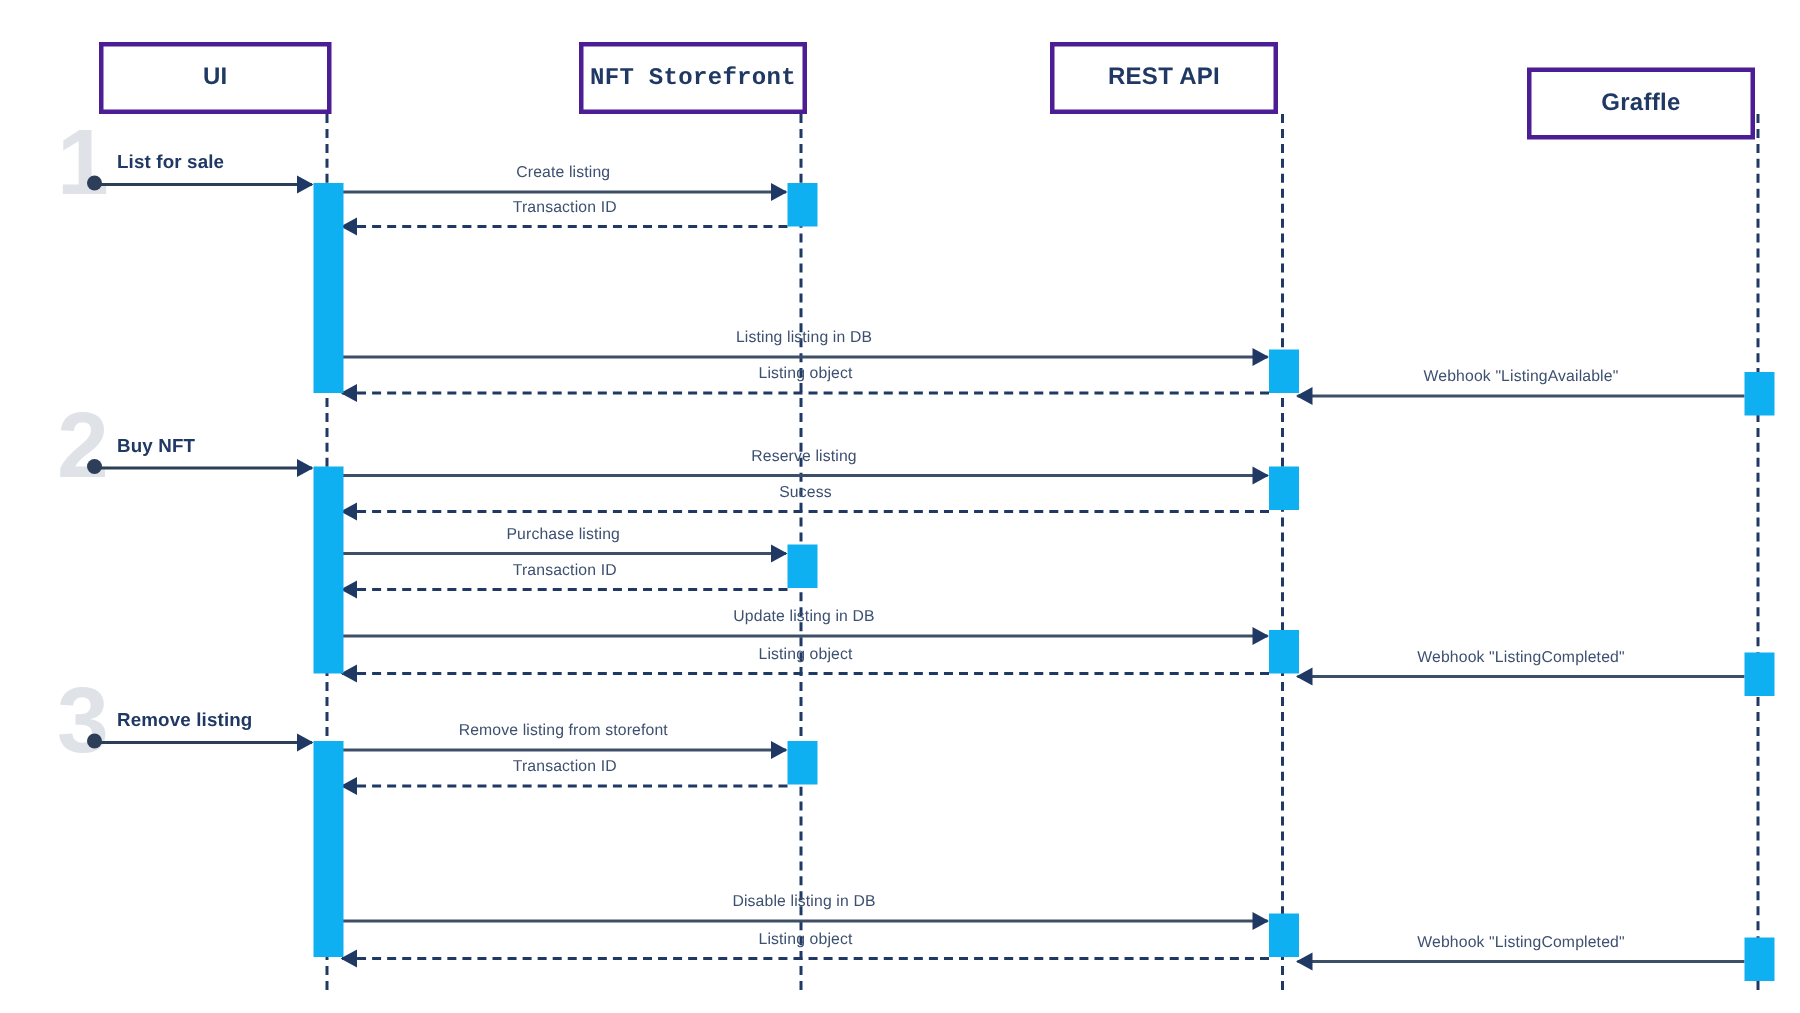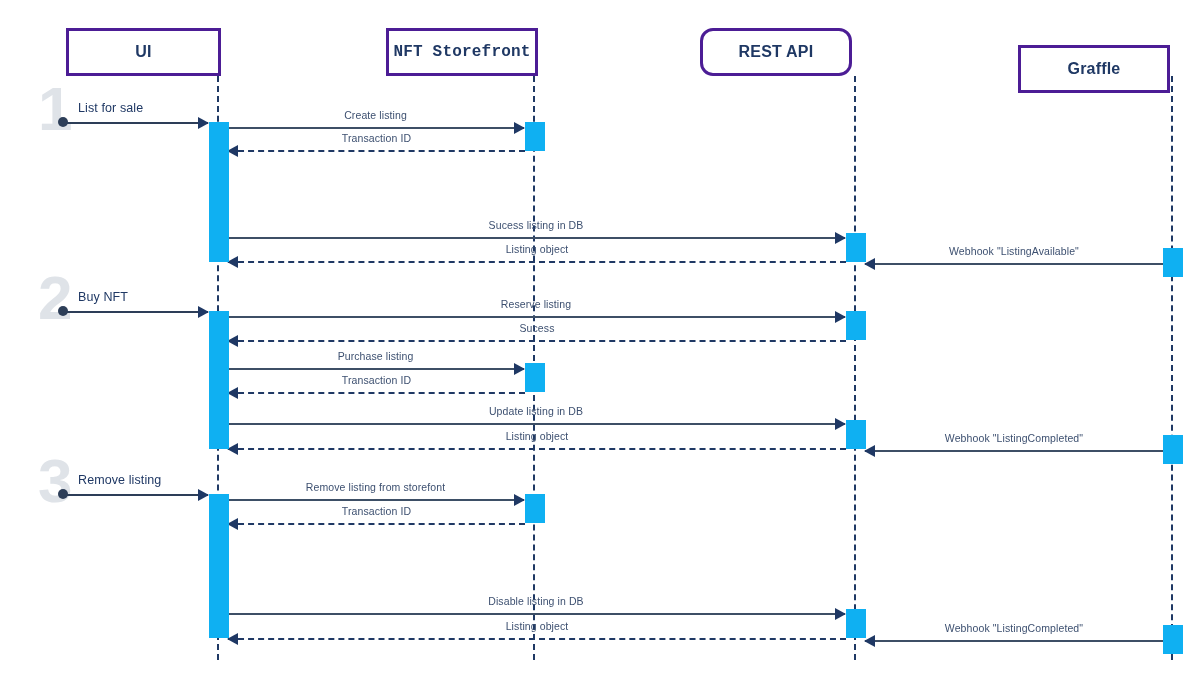--- a/index.html
+++ b/index.html
@@ -95,21 +95,21 @@
     color: #3d5070;
     white-space: nowrap;
     letter-spacing: 0.1px;
   }
   
   .msg.entry .line {
     border-top: 2px solid #2d3e58;
   }
   .msg.entry .label {
     font-size: 12.5px;
-    font-weight: normal;
+    font-weight: bold;
     color: #1f3864;
     text-align: left;
     left: 16px;
     width: auto;
     bottom: 7px;
   }
   .msg .dot {
     position: absolute;
     left: -4px;
     top: -5px;
@@ -169,21 +169,21 @@
         <div class="label">Create listing</div>
       </div>
       <div class="msg dashed to-left" style="left: 228px; top: 150px; width: 297px;">
         <div class="line"></div>
         <div class="head"></div>
         <div class="label">Transaction ID</div>
       </div>
       <div class="msg solid to-right" style="left: 227px; top: 237px; width: 618px;">
         <div class="line"></div>
         <div class="head"></div>
-        <div class="label">Sucess listing in DB</div>
+        <div class="label">Listing listing in DB</div>
       </div>
       <div class="msg dashed to-left" style="left: 228px; top: 261px; width: 618px;">
         <div class="line"></div>
         <div class="head"></div>
         <div class="label">Listing object</div>
       </div>
       <div class="msg solid to-left" style="left: 865px; top: 263px; width: 298px;">
         <div class="line"></div>
         <div class="head"></div>
         <div class="label">Webhook "ListingAvailable"</div>
@@ -264,20 +264,20 @@
       <div class="activation" style="left: 846px; top: 609px; height: 29px;"></div>
       <div class="activation" style="left: 1163px; top: 625px; height: 29px;"></div>
     </div>
   <div id="actors-layer">
       <div class="actor-box" style="left: 66px; top: 28px; width: 155px;">
         <span>UI</span>
       </div>
       <div class="actor-box" style="left: 386px; top: 28px; width: 152px; font-family: Liberation Mono, monospace;">
         <span>NFT Storefront</span>
       </div>
-      <div class="actor-box" style="left: 700px; top: 28px; width: 152px; border-radius: 13px;">
+      <div class="actor-box" style="left: 700px; top: 28px; width: 152px;">
         <span>REST API</span>
       </div>
       <div class="actor-box" style="left: 1018px; top: 28px; width: 152px; margin-top: 17px;">
         <span>Graffle</span>
       </div>
     </div>
 </div>
 
 </body></html>

